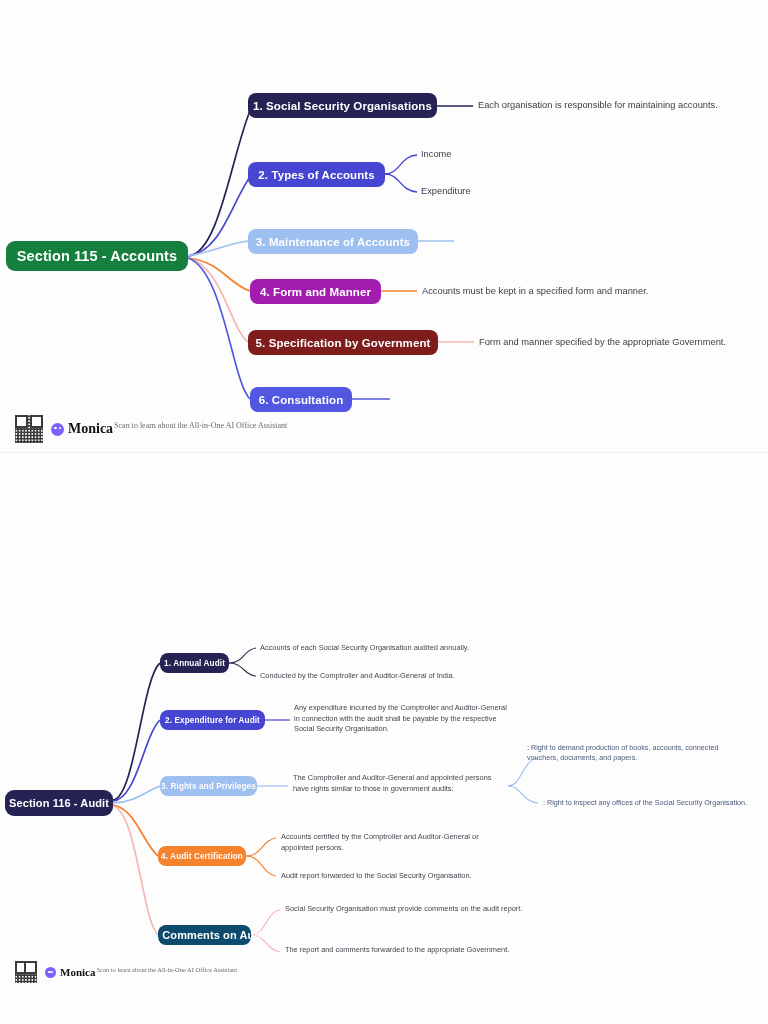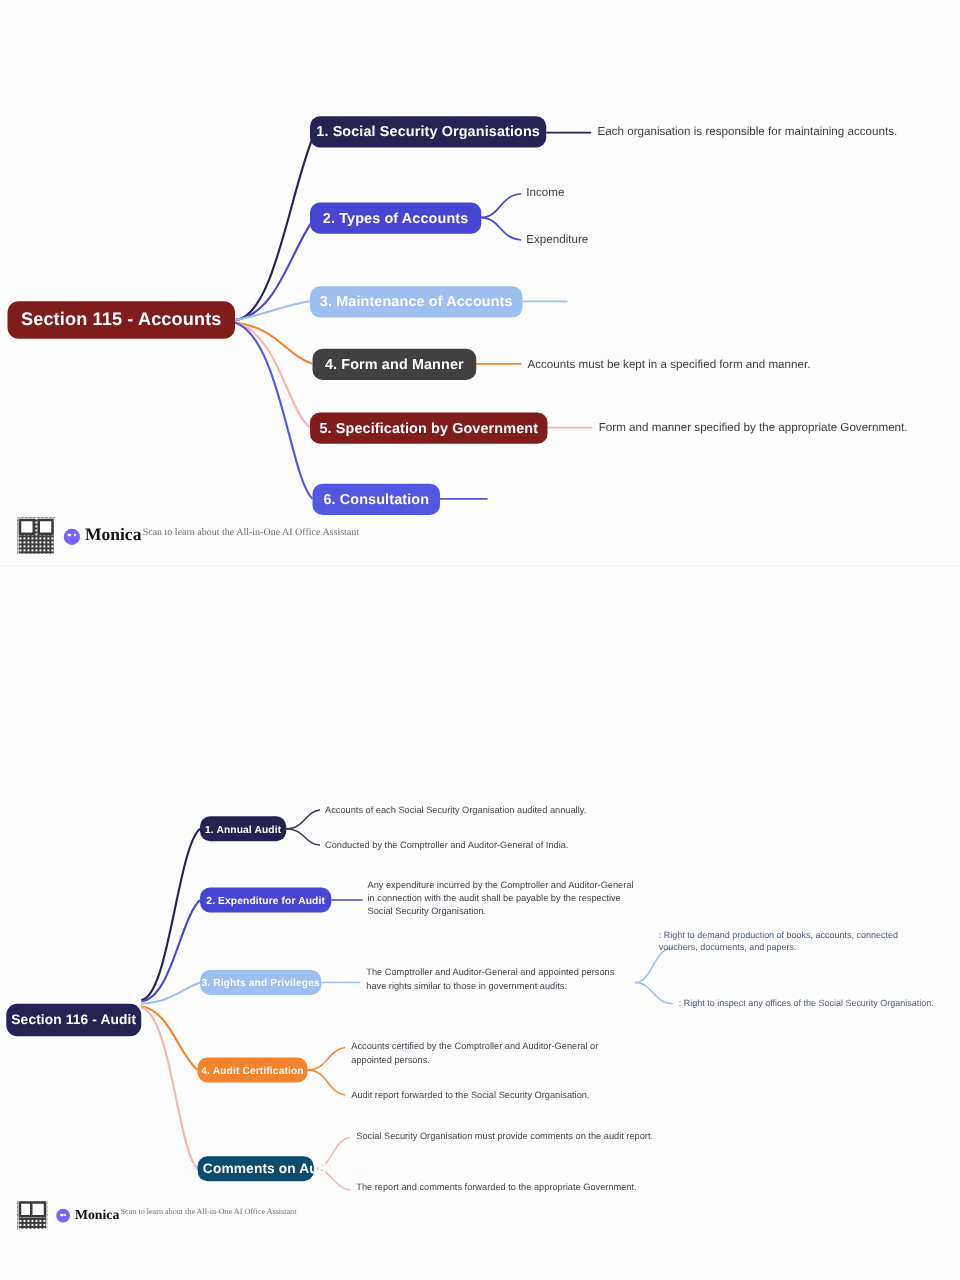--- a/index.html
+++ b/index.html
@@ -85,21 +85,21 @@
 
       <line x1="418" y1="241" x2="454" y2="241" stroke="#9dc0f0" stroke-width="1.4"></line>
 
       <line x1="381" y1="291" x2="417" y2="291" stroke="#f5822c" stroke-width="1.4"></line>
 
       <line x1="438" y1="342" x2="474" y2="342" stroke="#f9b4b4" stroke-width="1.4"></line>
 
       <line x1="352" y1="399" x2="390" y2="399" stroke="#5157e0" stroke-width="1.4"></line>
     </svg>
 
-    <div class="node root" style="left:6px;top:241px;width:182px;height:30px;background:#7f1d1d;font-size:14.5px;">
+    <div class="node root" style="left:6px;top:241px;width:182px;height:30px;background:#15803d;font-size:14.5px;">
       <span>Section 115 - Accounts</span>
     </div>
 
     <div class="node" style="left:248px;top:93px;width:189px;height:25px;background:#252254;font-size:11.5px;">
       <span>1. Social Security Organisations</span>
     </div>
     <div class="leaf" style="left:478px;top:99px;width:256px;font-size:9.3px;">
       <span>Each organisation is responsible for maintaining accounts.</span>
     </div>
 
@@ -110,21 +110,21 @@
       <span>Income</span>
     </div>
     <div class="leaf" style="left:421px;top:185px;font-size:9.3px;">
       <span>Expenditure</span>
     </div>
 
     <div class="node" style="left:248px;top:229px;width:170px;height:25px;background:#9dc0f0;font-size:11.5px;">
       <span>3. Maintenance of Accounts</span>
     </div>
 
-    <div class="node" style="left:250px;top:279px;width:131px;height:25px;background:#404040;font-size:11.5px;">
+    <div class="node" style="left:250px;top:279px;width:131px;height:25px;background:#a21caf;font-size:11.5px;">
       <span>4. Form and Manner</span>
     </div>
     <div class="leaf" style="left:422px;top:285px;width:330px;font-size:9.3px;">
       <span>Accounts must be kept in a specified form and manner.</span>
     </div>
 
     <div class="node" style="left:248px;top:330px;width:190px;height:25px;background:#7f1d1d;font-size:11.5px;">
       <span>5. Specification by Government</span>
     </div>
     <div class="leaf" style="left:479px;top:336px;width:289px;font-size:9.3px;">
@@ -169,21 +169,21 @@
       <path d="M508,226 C 522,226 522,200 538,198" fill="none" stroke="#9dc0f0" stroke-width="1.2"></path>
       <path d="M508,226 C 522,226 522,242 538,243" fill="none" stroke="#9dc0f0" stroke-width="1.2"></path>
 
       <path d="M246,296 C 262,296 262,280 276,278" fill="none" stroke="#f5822c" stroke-width="1.2"></path>
       <path d="M246,296 C 262,296 262,314 276,316" fill="none" stroke="#f5822c" stroke-width="1.2"></path>
 
       <path d="M251,375 C 266,375 266,352 280,350" fill="none" stroke="#f9b4b4" stroke-width="1.2"></path>
       <path d="M251,375 C 266,375 266,390 280,392" fill="none" stroke="#f9b4b4" stroke-width="1.2"></path>
     </svg>
 
-    <div class="node root" style="left:5px;top:243px;width:108px;height:26px;background:#252254;font-size:11px;">
+    <div class="node root" style="left:5px;top:230px;width:108px;height:26px;background:#252254;font-size:11px;">
       <span>Section 116 - Audit</span>
     </div>
 
     <div class="node" style="left:160px;top:93px;width:69px;height:20px;background:#252254;font-size:8.2px;">
       <span>1. Annual Audit</span>
     </div>
     <div class="leaf small" style="left:260px;top:83px;width:300px;font-size:7.4px;">
       <span>Accounts of each Social Security Organisation audited annually.</span>
     </div>
     <div class="leaf small" style="left:260px;top:111px;width:300px;font-size:7.4px;">

